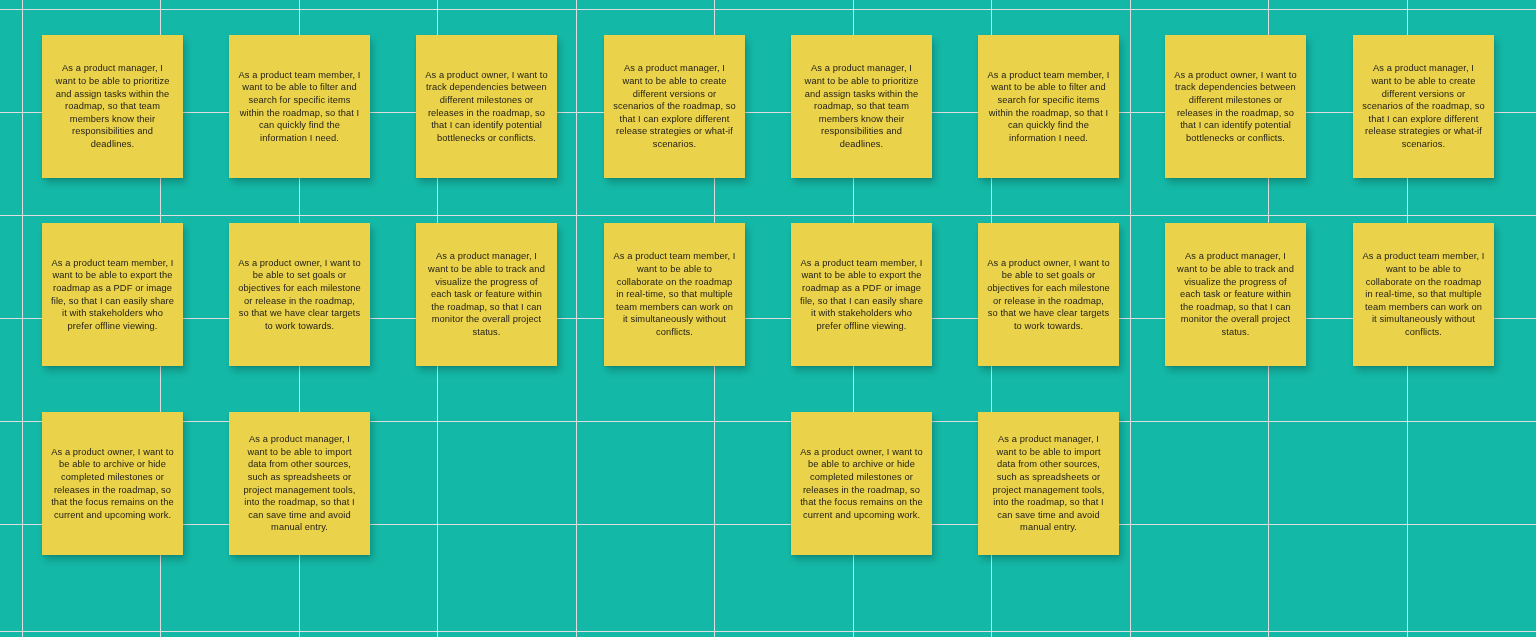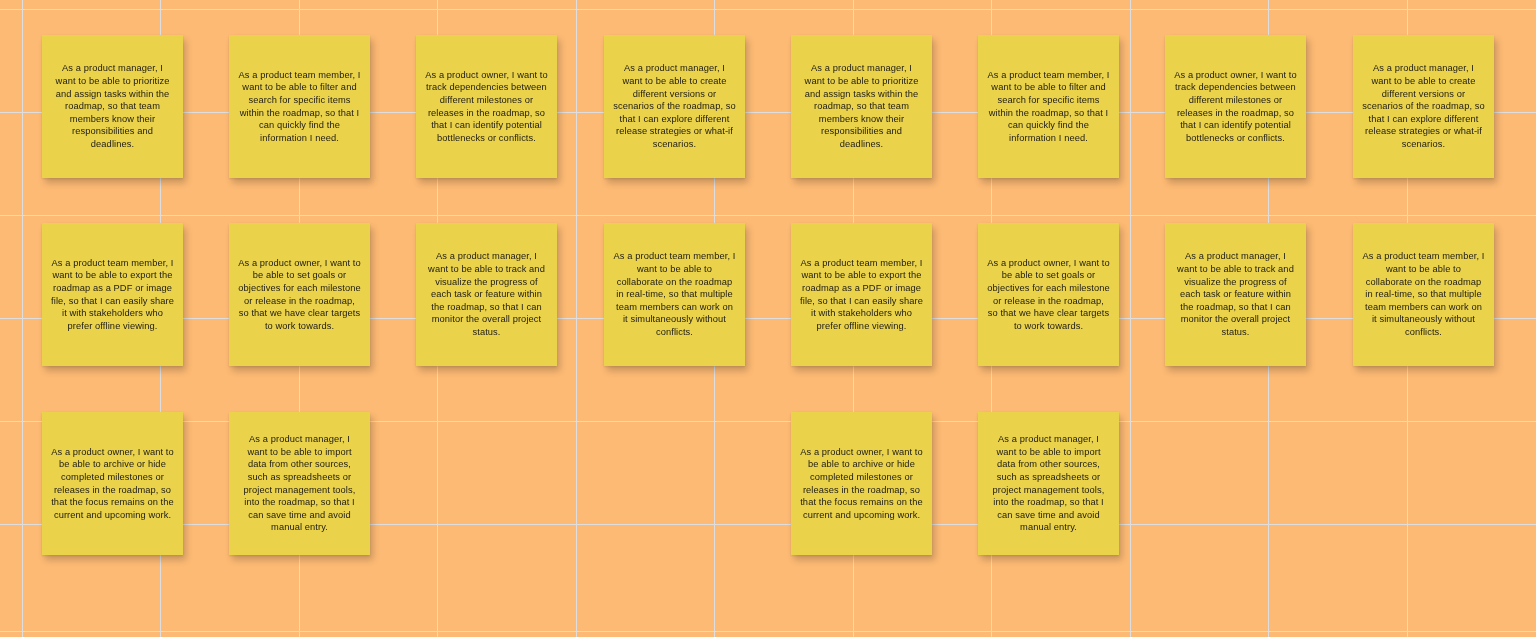--- a/index.html
+++ b/index.html
@@ -16,21 +16,21 @@
     background-color: #f0f0f0;
     position: relative;
   }
 
   
   #board {
     position: absolute;
     inset: 0;
     width: 1536px;
     height: 637px;
-    background-color: #fdba74;
+    background-color: #14b8a6;
     overflow: hidden;
   }
 
   
   #grid {
     position: absolute;
     inset: 0;
     pointer-events: none;
   }
 

